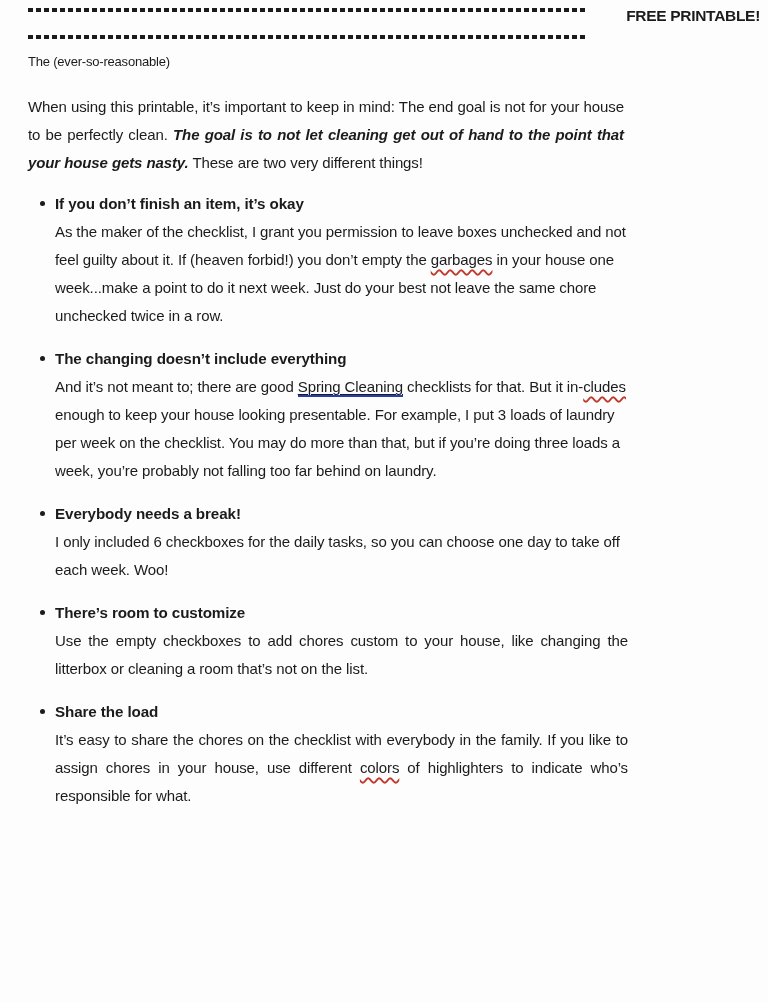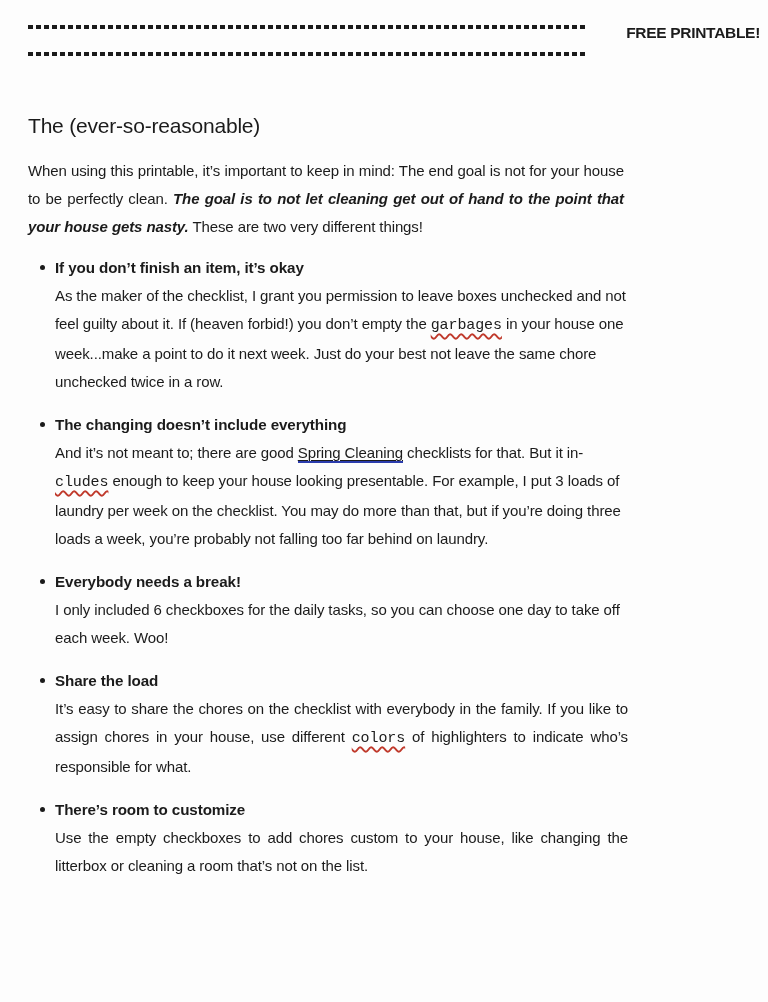--- a/index.html
+++ b/index.html
@@ -13,21 +13,21 @@
     overflow: hidden;
     font-family: "Liberation Sans", "DejaVu Sans", sans-serif;
     color: var(--ink, #1b1b1b);
     background: var(--paper, #fdfdfd);
   }
 
   .page {
     position: relative;
     width: 768px;
     height: 1002px;
-    padding: 25px 0 0 28px;
+    padding: 8px 0 0 28px;
   }
 
   
   .top-row { position: relative; height: 40px; }
 
   .dash-line {
     width: 558px;
     height: 4px;
     background: repeating-linear-gradient(to right,
       var(--ink, #141414) 0 5px, transparent 5px 8px);
@@ -39,22 +39,21 @@
     top: -1px;
     right: 8px;
     font-size: 15.5px;
     font-weight: 700;
     letter-spacing: -0.3px;
     white-space: nowrap;
   }
 
   
   .doc-title {
-    margin-top: 47px;
-    font-size: 21px;
+    font-size: 13px;
     font-weight: 500;
     line-height: 27px;
     letter-spacing: -0.2px;
   }
 
   
   .intro {
     margin-top: 18px;
     width: 596px;
     font-size: 15px;
@@ -64,21 +63,20 @@
   }
 
   .seg-bold-italic { font-weight: 700; font-style: italic; }
 
   .seg-misspelled {
     text-decoration: underline;
     text-decoration-style: wavy;
     text-decoration-color: var(--spellcheck, #c0392b);
     text-decoration-thickness: 1.5px;
     text-underline-offset: 4px;
-    font-family: Liberation Mono, monospace;
   }
 
   .seg-link {
     color: var(--ink, #1b1b1b);
     text-decoration: underline;
     text-decoration-thickness: 1.2px;
     text-underline-offset: 2px;
     border-bottom: 2px solid var(--grammar, #2b3cad);
     cursor: pointer;
   }
@@ -149,23 +147,23 @@
       <div class="b-head">The changing doesn’t include everything</div>
       <div class="b-body"><span class="seg-normal">And it’s not meant to; there are good </span><span class="seg-link">Spring Cleaning</span><span class="seg-normal"> checklists for that. But it in-</span><span class="seg-misspelled">cludes</span><span class="seg-normal"> enough to keep your house looking presentable. For example, I put 3 loads of laundry per week on the checklist. You may do more than that, but if you’re doing three loads a week, you’re probably not falling too far behind on laundry.</span></div>
     </li>
 
     <li class="bullet">
       <div class="b-head">Everybody needs a break!</div>
       <div class="b-body"><span class="seg-normal">I only included 6 checkboxes for the daily tasks, so you can choose one day to take off each week. Woo!</span></div>
     </li>
 
     <li class="bullet">
-      <div class="b-head">Share the load</div>
-      <div class="b-body justify"><span class="seg-normal">It’s easy to share the chores on the checklist with everybody in the family. If you like to assign chores in your house, use different </span><span class="seg-misspelled">colors</span><span class="seg-normal"> of highlighters to indicate who’s responsible for what.</span></div>
+      <div class="b-head">There’s room to customize</div>
+      <div class="b-body justify"><span class="seg-normal">Use the empty checkboxes to add chores custom to your house, like changing the litterbox or cleaning a room that’s not on the list.</span></div>
     </li>
 
     <li class="bullet">
-      <div class="b-head">There’s room to customize</div>
-      <div class="b-body justify"><span class="seg-normal">Use the empty checkboxes to add chores custom to your house, like changing the litterbox or cleaning a room that’s not on the list.</span></div>
+      <div class="b-head">Share the load</div>
+      <div class="b-body justify"><span class="seg-normal">It’s easy to share the chores on the checklist with everybody in the family. If you like to assign chores in your house, use different </span><span class="seg-misspelled">colors</span><span class="seg-normal"> of highlighters to indicate who’s responsible for what.</span></div>
     </li>
 
   </ul>
 </div>
 
 </body></html>

